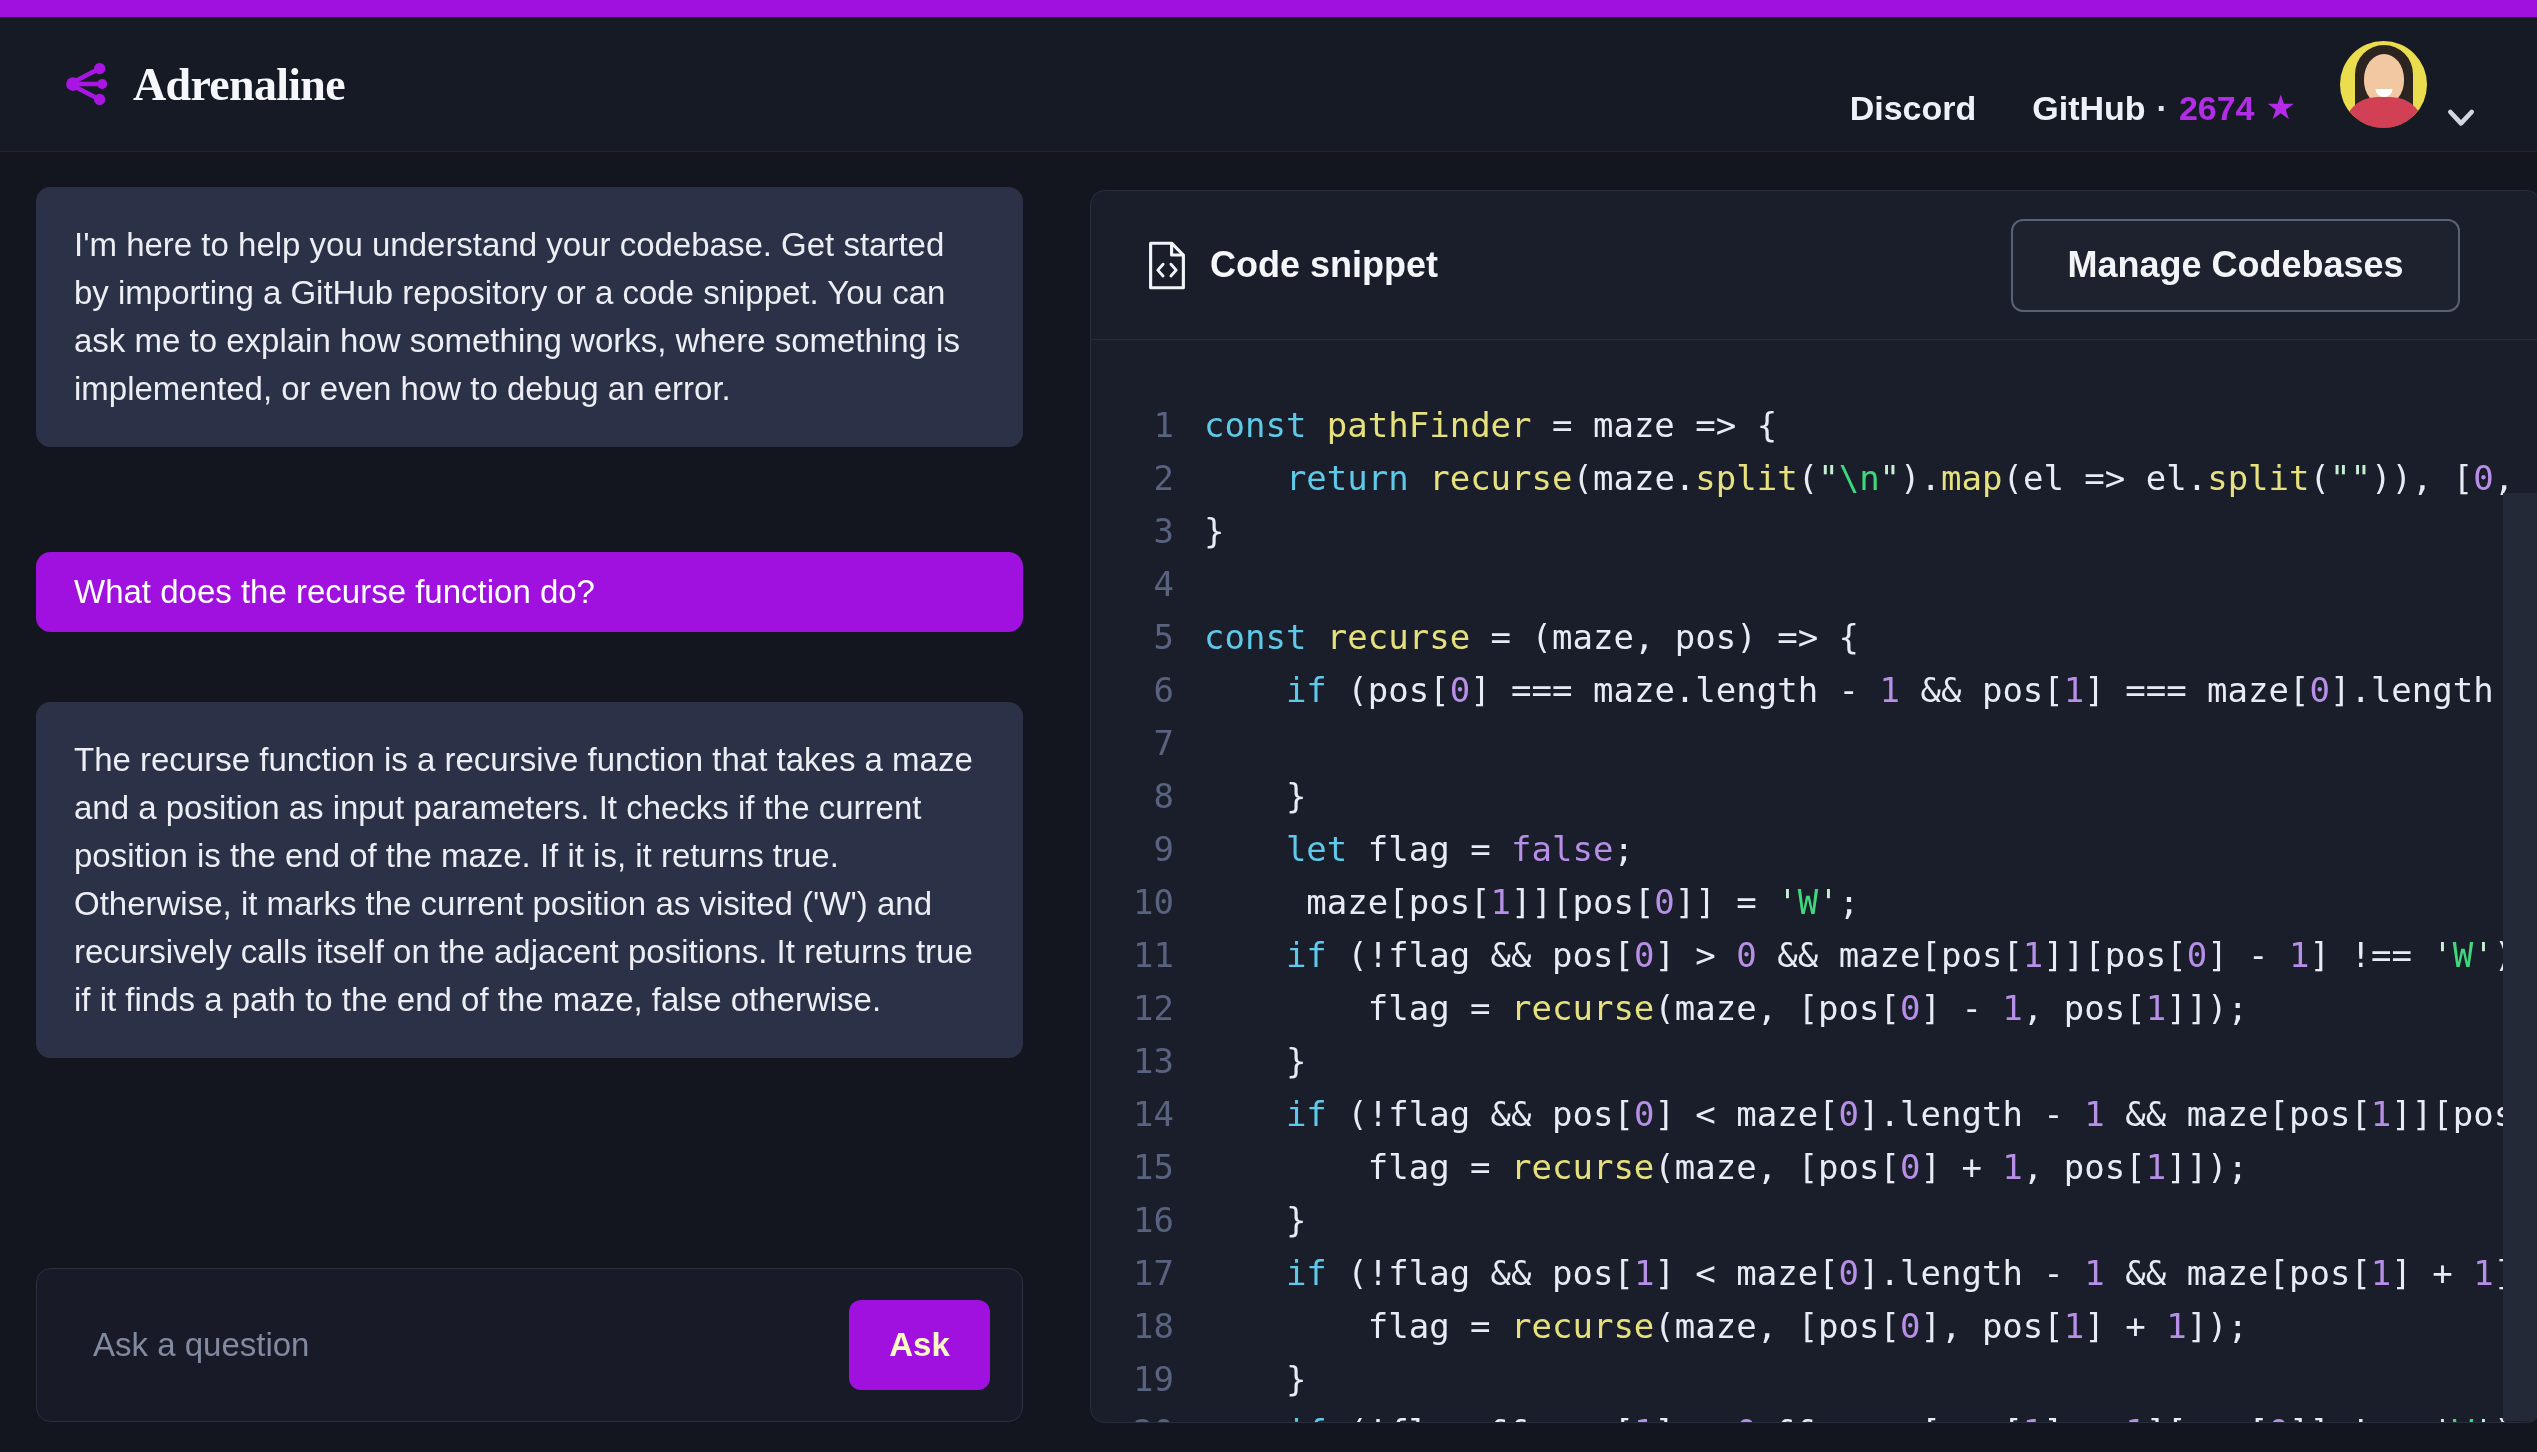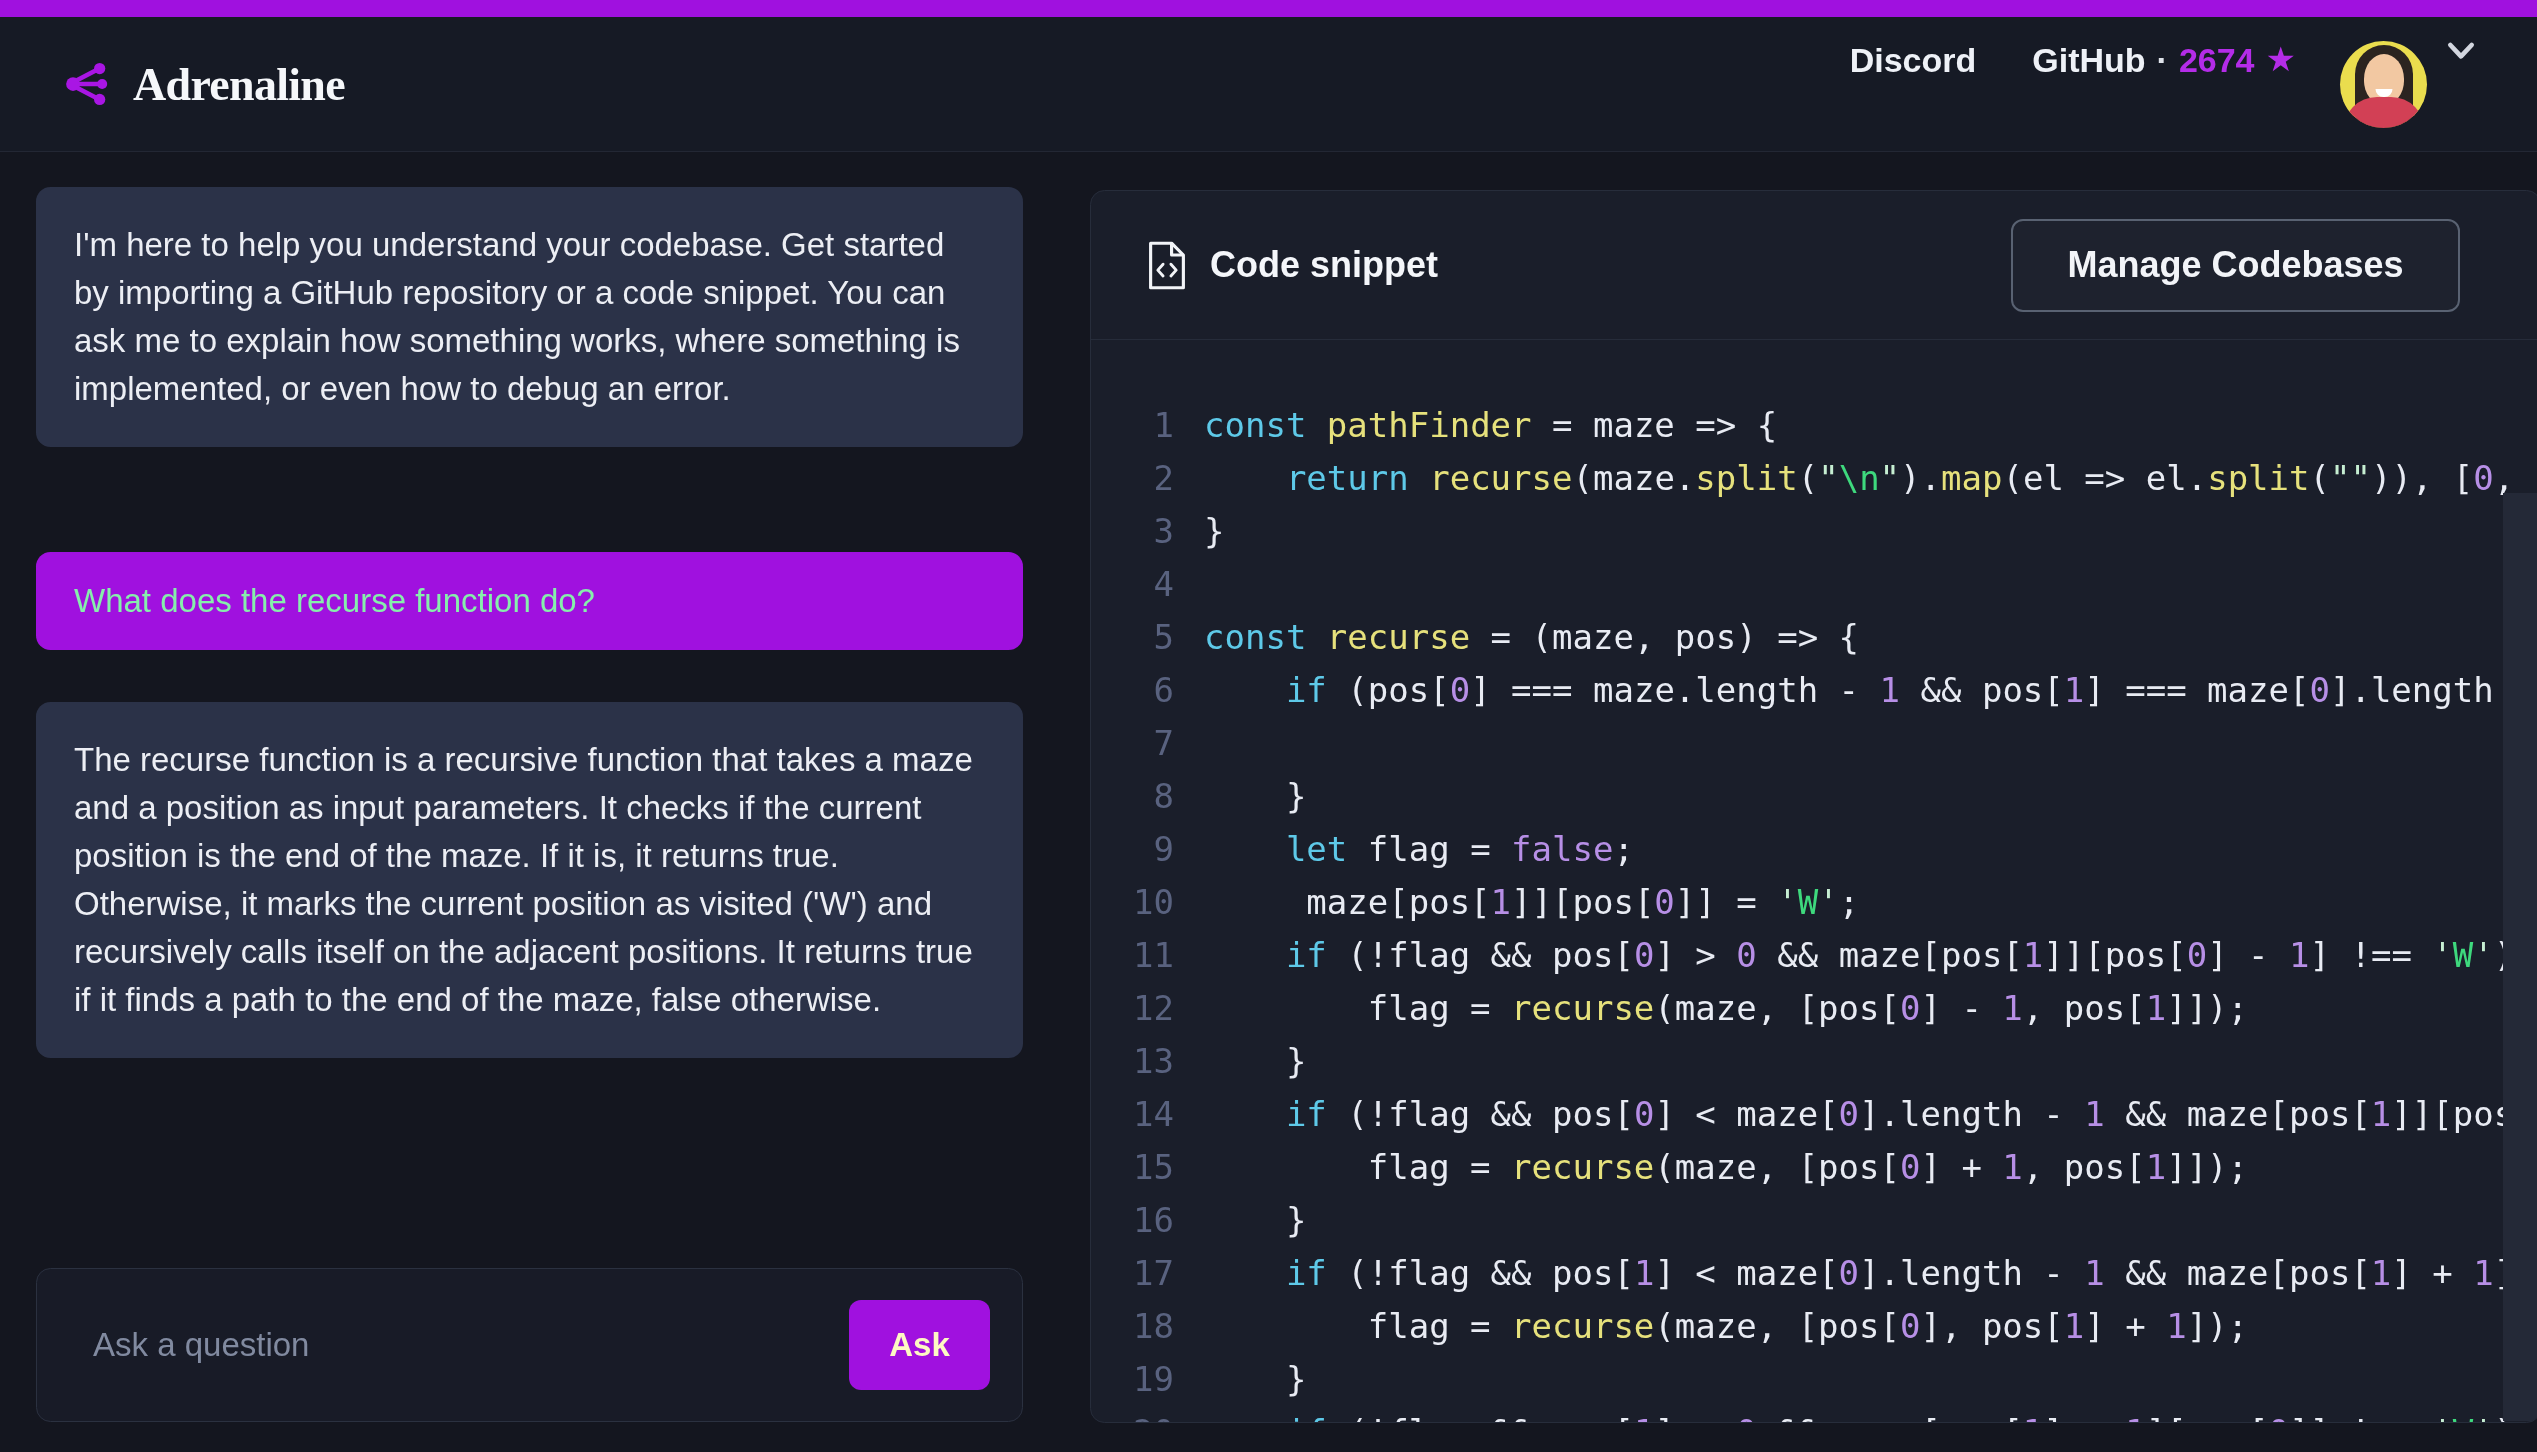--- a/index.html
+++ b/index.html
@@ -23,21 +23,21 @@
   html,body{width:2538px;height:1452px;overflow:hidden;}
   body{background:var(--page-bg);font-family:"Liberation Sans",sans-serif;}
   .app{position:relative;width:2538px;height:1452px;}
 
   
   .topbar{height:17px;background:var(--purple);}
   .nav{height:135px;background:var(--nav-bg);border-bottom:1.3px solid #232734;
        display:flex;align-items:center;justify-content:space-between;padding:0 63px;}
   .brand{display:flex;align-items:center;gap:20px;cursor:pointer;font-family:Liberation Serif, serif;}
   .brand-name{font-size:46px;font-weight:800;color:#f5f7fa;letter-spacing:-0.7px;}
-  .nav-right{display:flex;align-items:flex-start;}
+  .nav-right{display:flex;align-items:flex-end;}
   .nav-link{font-size:34px;font-weight:700;color:#eef1f7;text-decoration:none;cursor:pointer;}
   .gh-group{display:flex;align-items:center;gap:11px;margin-left:56px;}
   .gh-dot{color:#dfe3ea;font-size:34px;font-weight:700;}
   .gh-stars{color:var(--purple-bright);font-size:34px;font-weight:700;}
   .star-glyph{color:var(--purple-bright);font-size:34px;line-height:1;transform:translateY(-1.3px);}
   .avatar{width:87px;height:87px;border-radius:50%;background:#eadd4e;position:relative;
           overflow:hidden;margin-left:44px;cursor:pointer;flex:none;}
   .av-hair{position:absolute;left:50%;top:4px;transform:translateX(-50%);width:58px;height:87px;
            background:#2b2420;border-radius:29px 29px 20px 20px;}
   .av-face{position:absolute;left:50%;top:13.2px;transform:translateX(-50%);width:40px;height:50px;
@@ -45,22 +45,22 @@
   .av-smile{position:absolute;left:50%;top:48px;transform:translateX(-50%);width:17px;height:8.6px;
             background:#ffffff;border-radius:0 0 8.6px 8.6px;}
   .av-shirt{position:absolute;left:50%;bottom:-6.6px;transform:translateX(-50%);width:82px;height:37px;
             background:#d24055;border-radius:34px 34px 0 0;}
   .chevron{margin-left:20px;display:flex;align-items:center;cursor:pointer;}
 
   
   .card{position:absolute;left:36px;width:987px;border-radius:14.5px;
         font-size:33px;line-height:48px;color:#eceef4;padding:34px 38px;}
   .card-intro{top:187px;background:var(--card-bg);}
-  .card-question{top:552px;background:var(--purple);height:98px;display:flex;align-items:center;
-                 color:#86efac;padding:0 38px;}
+  .card-question{top:552px;background:var(--purple);height:80px;display:flex;align-items:center;
+                 color:#ffffff;padding:0 38px;}
   .card-answer{top:702px;background:var(--card-bg);}
   .ask-box{position:absolute;left:36px;top:1268px;width:987px;height:154px;
            background:var(--input-bg);border:1.3px solid #2b3140;border-radius:14.5px;
            display:flex;align-items:center;padding:0 32px 0 56px;}
   .ask-input{flex:1;background:transparent;border:none;outline:none;
              font-family:"Liberation Sans",sans-serif;font-size:33px;color:#e8eaf0;}
   .ask-input::placeholder{color:#818aa0;}
   .ask-btn{width:141px;height:90px;border:none;border-radius:12px;background:var(--purple);
            color:#fef9c3;font-family:"Liberation Sans",sans-serif;font-size:33px;font-weight:700;
            cursor:pointer;flex:none;}

